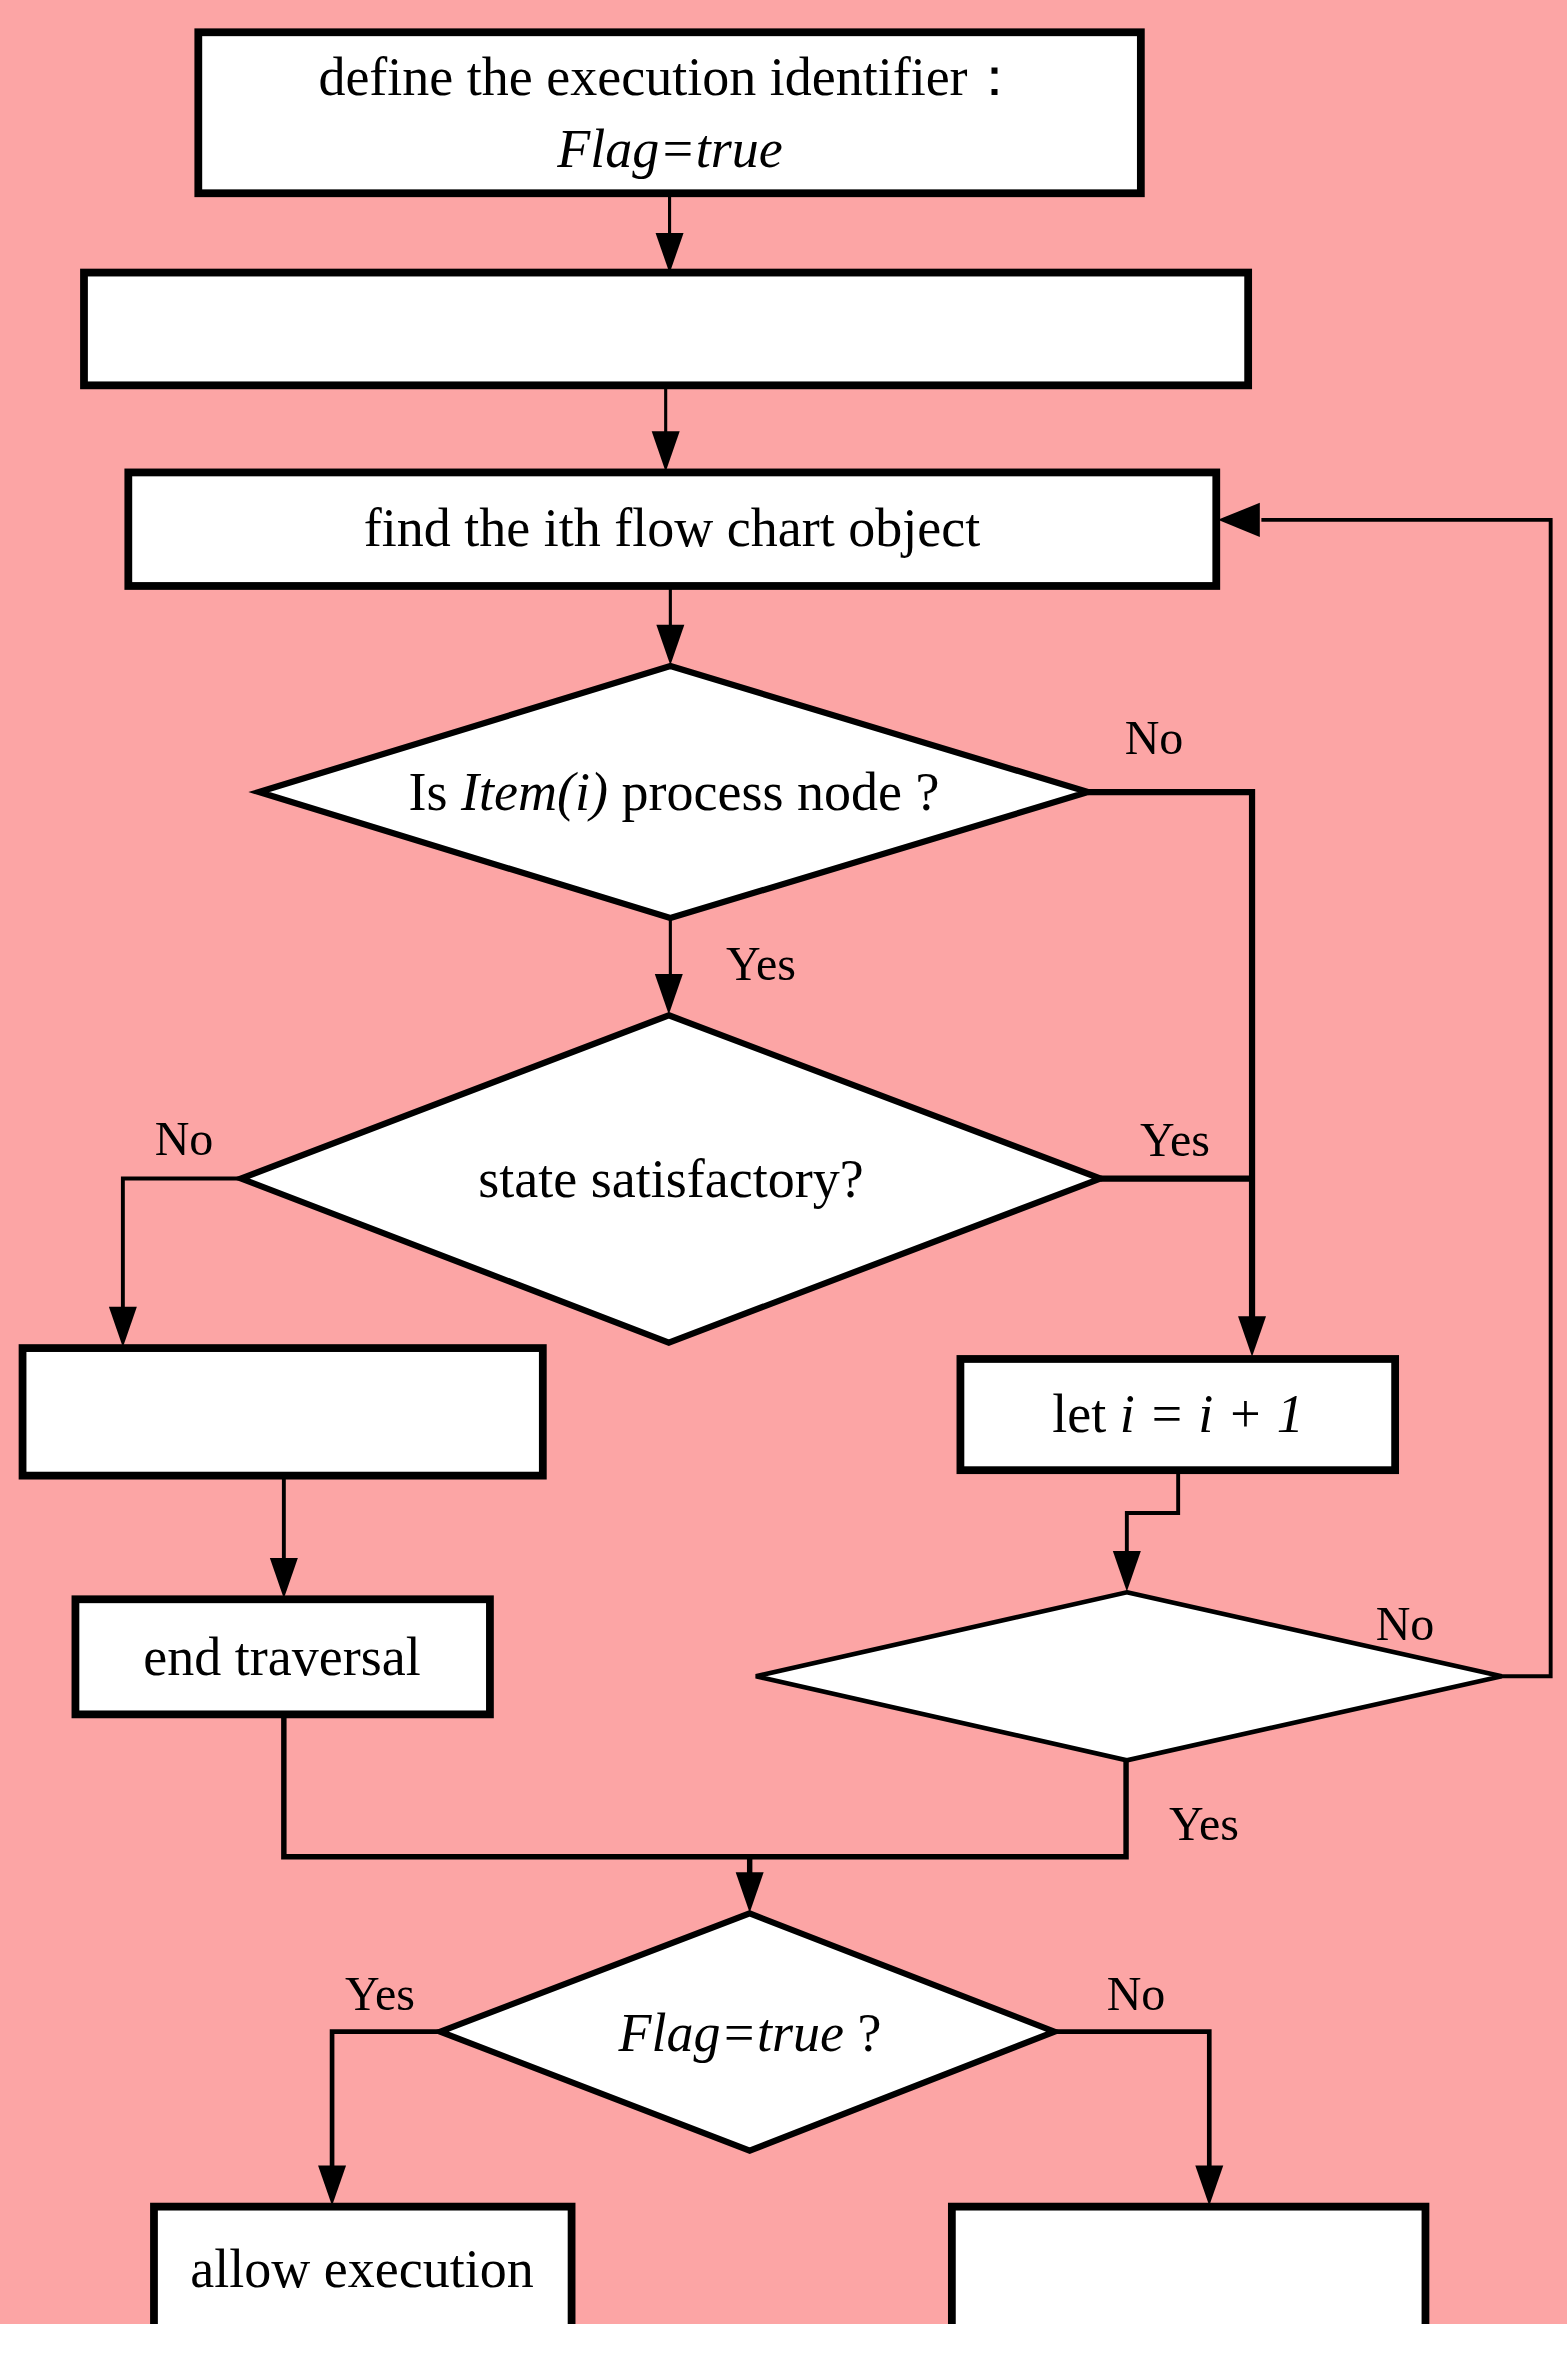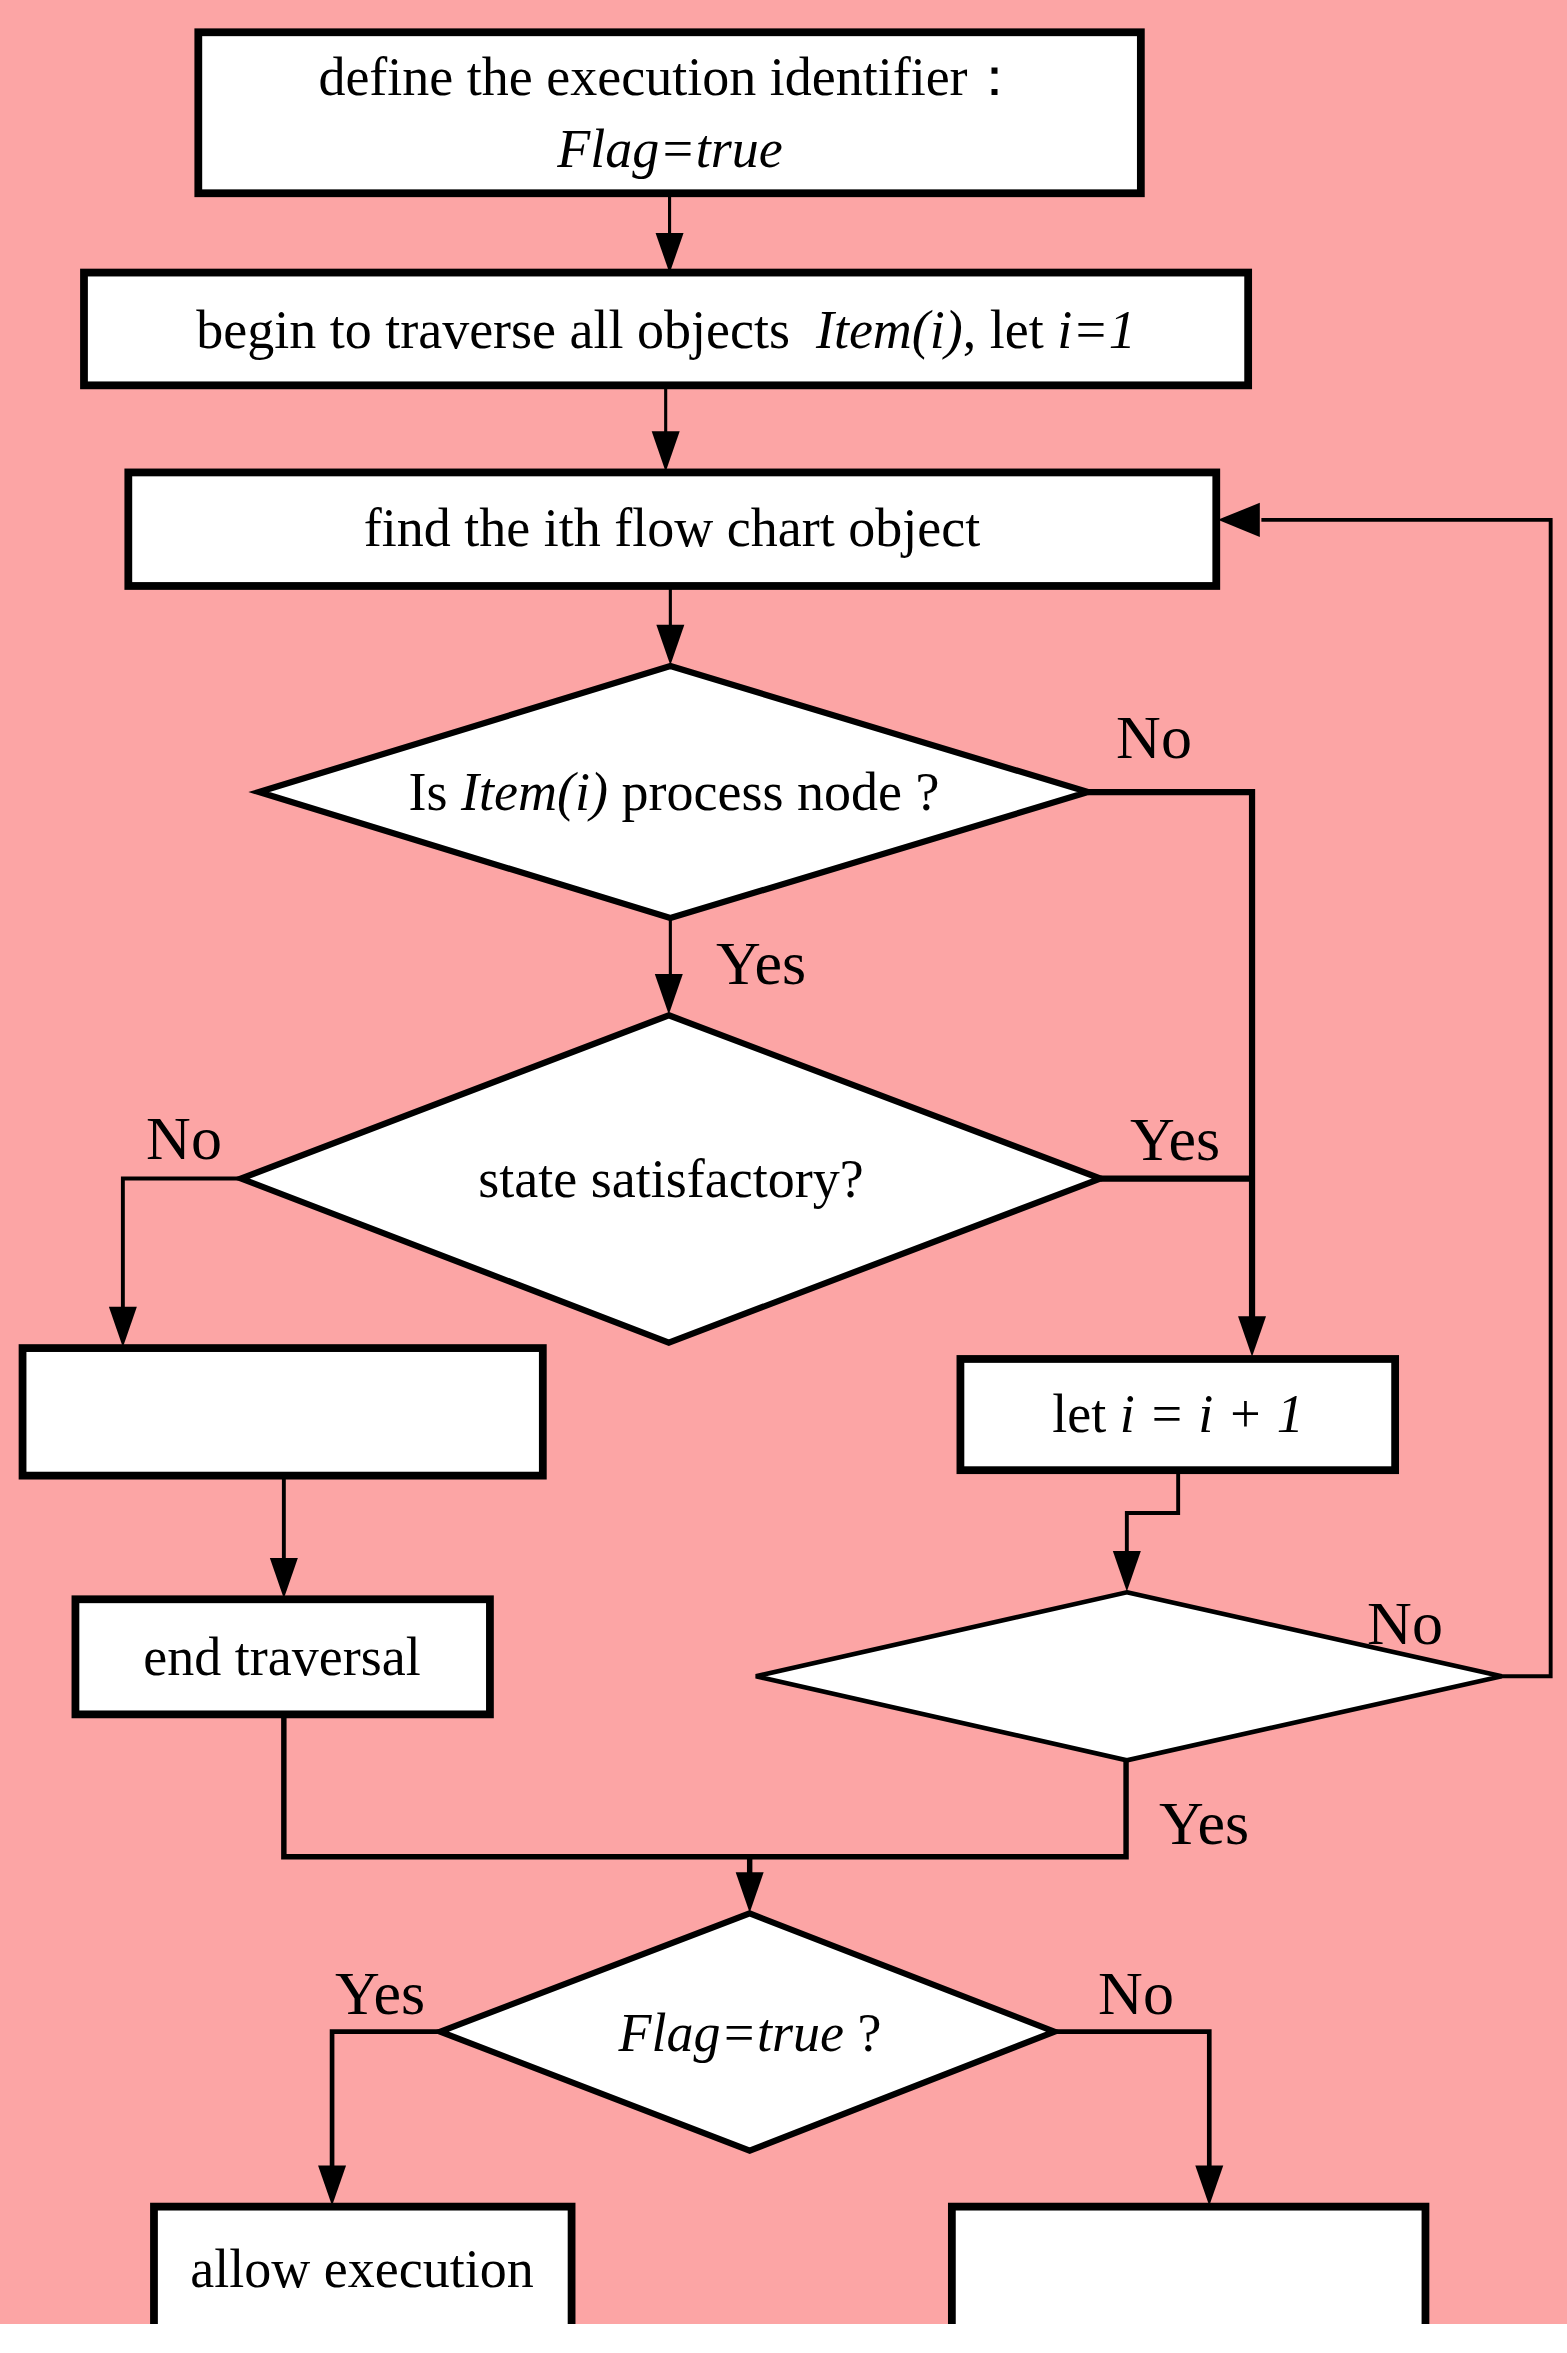--- a/index.html
+++ b/index.html
@@ -22,21 +22,21 @@
     white-space:nowrap;
     color:#000;
   }
   .txt .ln{display:block;}
   .lh2{line-height:72px;}
   .it{font-style:italic;}
   .gap{margin-left:12.4px;}
   .edge-label{
     position:absolute;
     transform:translate(-50%,-50%);
-    font-size:62px;
+    font-size:48px;
     white-space:nowrap;
     color:#000;
   }
 </style>
 </head>
 <body>
 
 <div class="canvas">
 
   <svg class="layer" width="1567" height="2354" viewBox="0 0 2015 3026">
@@ -87,23 +87,20 @@
       <rect x="198" y="2837" width="537" height="162" stroke-width="10"></rect>
       <rect x="1224" y="2837" width="609" height="162" stroke-width="10"></rect>
     </g>
   </svg>
 
   <div class="txt lh2" style="left:670px;top:113px;">
     <span class="ln">define the execution identifier：</span>
     <span class="ln it">Flag=true</span>
   </div>
 
-  <div class="txt" style="left:666px;top:330px;">
-    <span>begin to traverse all objects </span><span class="it gap">Item(i)</span><span>, let </span><span class="it">i=1</span>
-  </div>
 
   <div class="txt" style="left:672px;top:528px;">
     <span>find the ith flow chart object</span>
   </div>
 
   <div class="txt" style="left:674px;top:792px;">
     <span>Is </span><span class="it">Item(i)</span><span> process node ?</span>
   </div>
 
   <div class="txt" style="left:671px;top:1179px;line-height:68px;">

